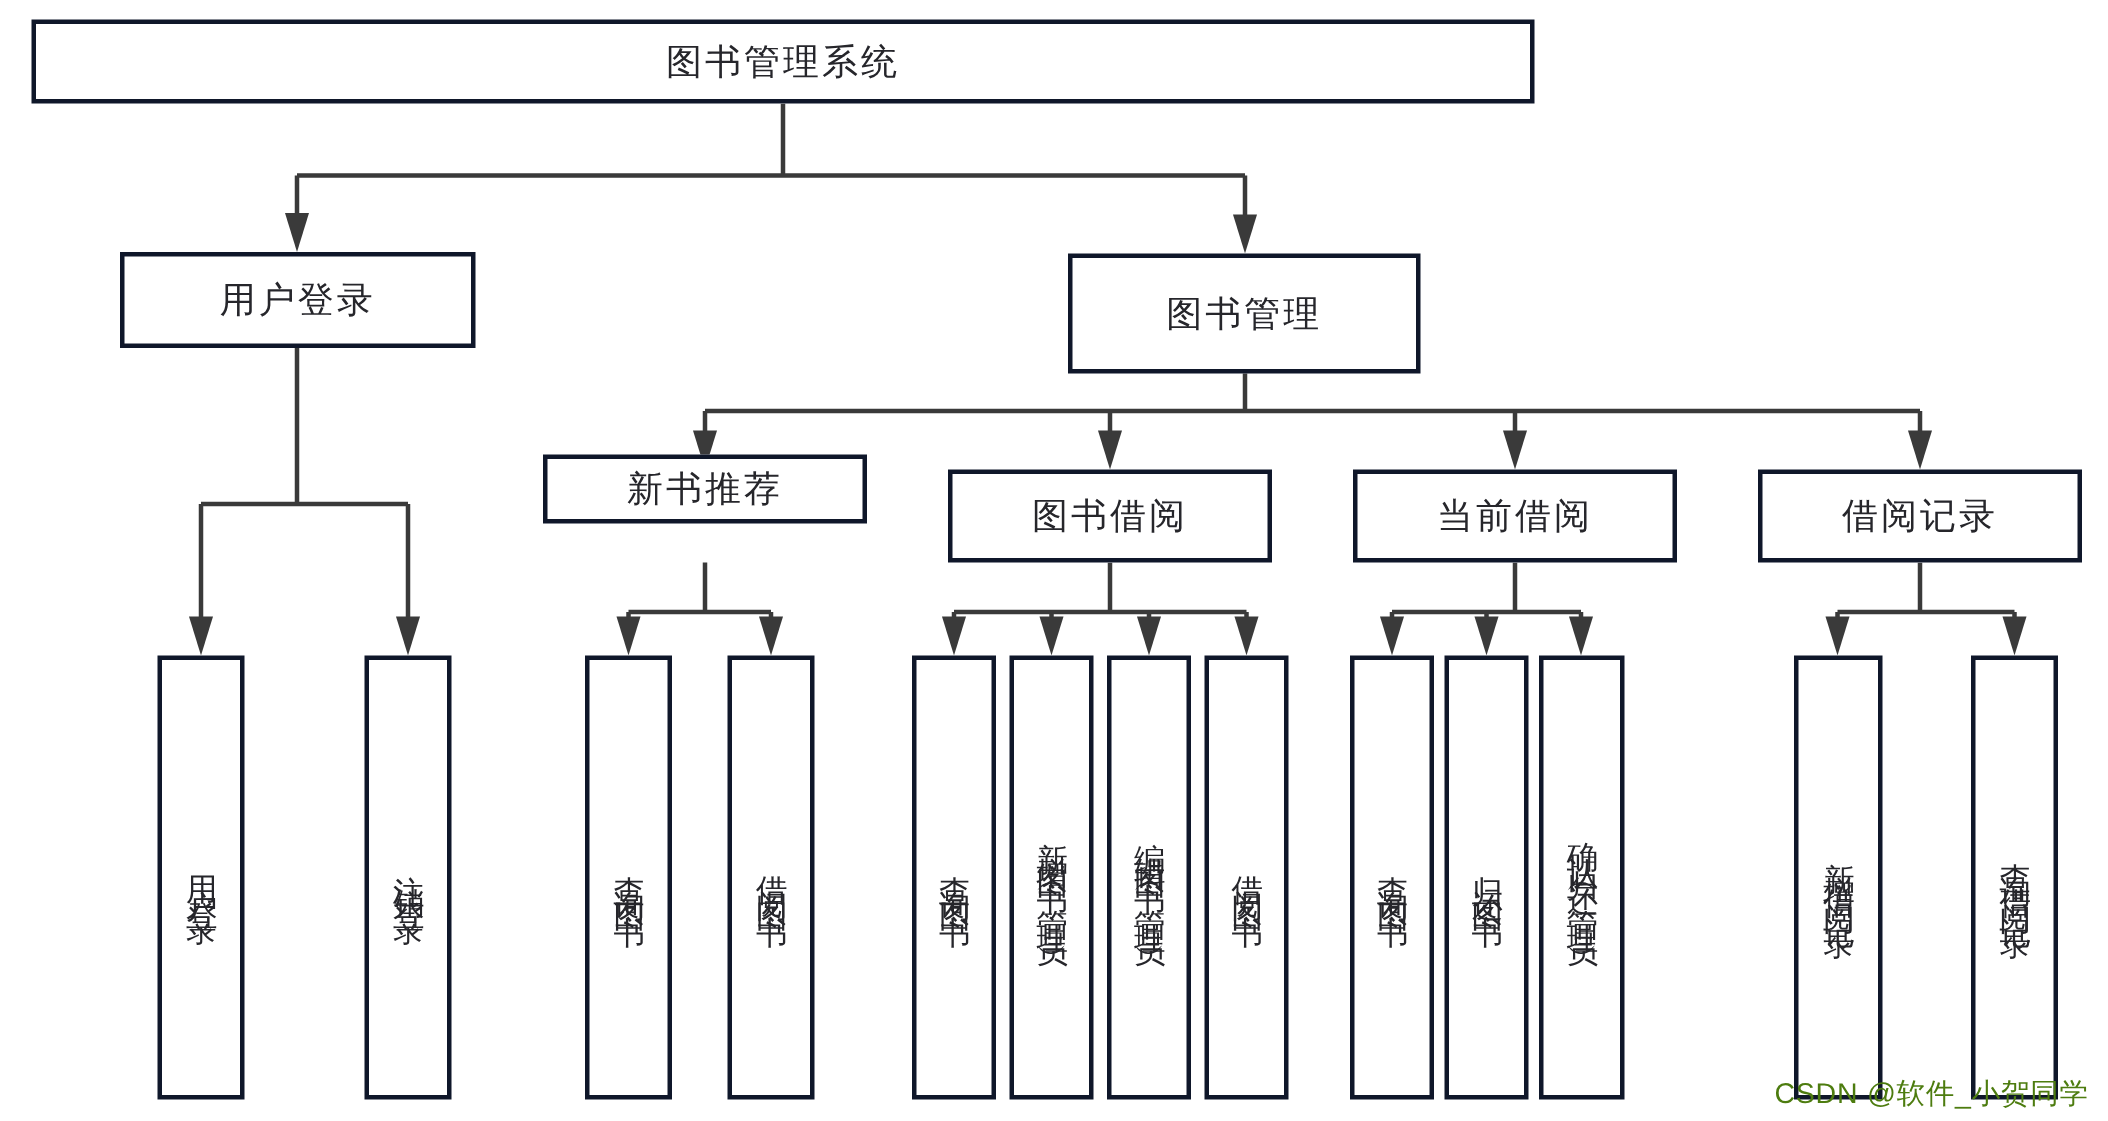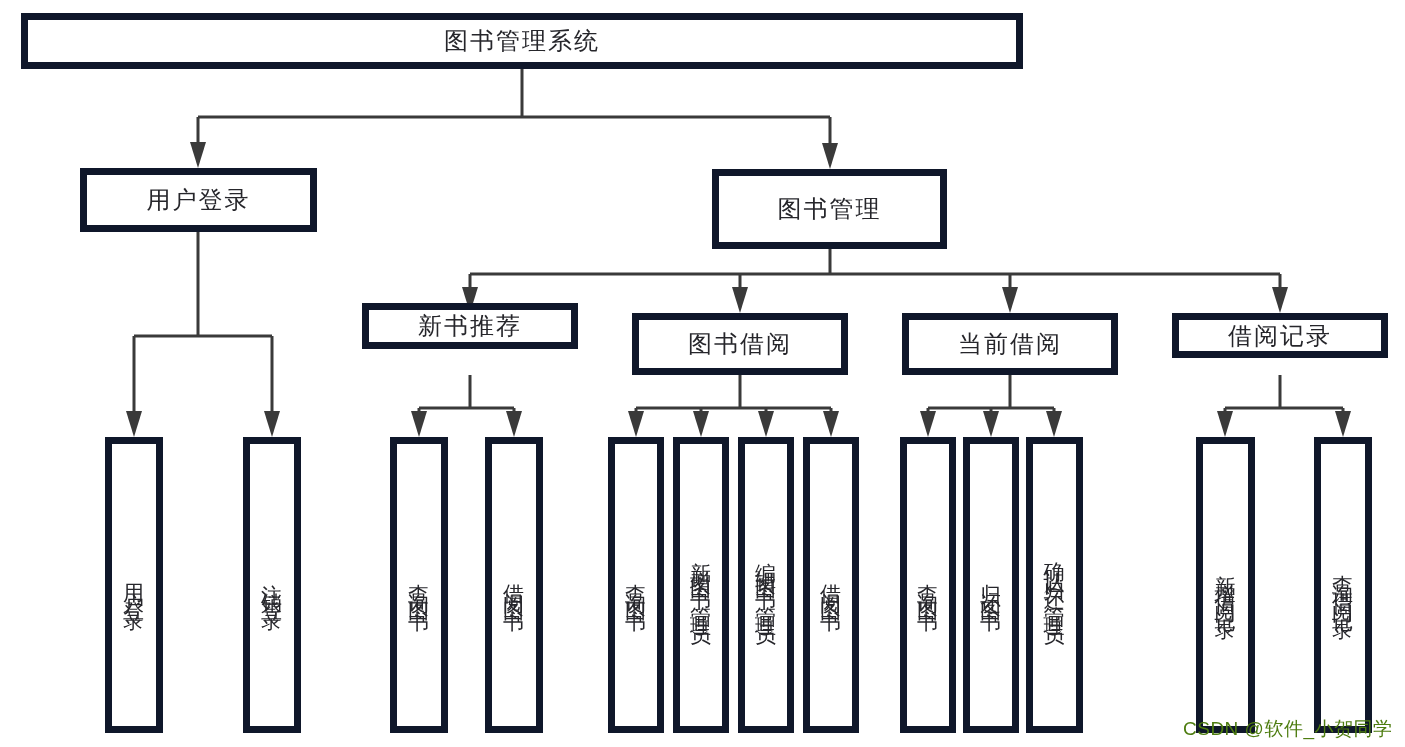--- a/index.html
+++ b/index.html
@@ -3,21 +3,21 @@
 <meta charset="utf-8">
 <style>
   html,body { margin:0; padding:0; background:#ffffff; }
   .canvas {
     position:relative; width:1405px; height:747px; background:#ffffff;
     font-family:"Liberation Sans","DejaVu Sans",sans-serif; overflow:hidden;
   }
   .connectors { position:absolute; left:0; top:0; width:1405px; height:747px; }
   .node {
     position:absolute; box-sizing:border-box; background:#ffffff;
-    border:7px solid #0f172a; color:#26262b;
+    border:3px solid #0f172a; color:#26262b;
     display:flex; align-items:center; justify-content:center;
     text-align:center;
   }
   .h-node { font-size:24px; letter-spacing:2px; white-space:nowrap; }
   .leaf {
     top:437px; height:296px;
     writing-mode:vertical-rl; text-orientation:mixed;
     font-size:21px; letter-spacing:9px; line-height:1;
   }
   .watermark {
@@ -71,21 +71,21 @@
   </svg>
 
   <div class="node h-node" style="left:21px;top:13px;width:1002px;height:56px">图书管理系统</div>
 
   <div class="node h-node" style="left:80px;top:168px;width:237px;height:64px">用户登录</div>
   <div class="node h-node" style="left:712px;top:169px;width:235px;height:80px">图书管理</div>
 
   <div class="node h-node" style="left:362px;top:303px;width:216px;height:46px">新书推荐</div>
   <div class="node h-node" style="left:632px;top:313px;width:216px;height:62px">图书借阅</div>
   <div class="node h-node" style="left:902px;top:313px;width:216px;height:62px">当前借阅</div>
-  <div class="node h-node" style="left:1172px;top:313px;width:216px;height:45px">借阅记录</div>
+  <div class="node h-node" style="left:1172px;top:313px;width:216px;height:62px">借阅记录</div>
 
   <div class="node leaf" style="left:105px;width:58px">用户登录</div>
   <div class="node leaf" style="left:243px;width:58px">注销登录</div>
 
   <div class="node leaf" style="left:390px;width:58px">查询图书</div>
   <div class="node leaf" style="left:485px;width:58px">借阅图书</div>
 
   <div class="node leaf" style="left:608px;width:56px">查询图书</div>
   <div class="node leaf" style="left:673px;width:56px">新增图书（管理员）</div>
   <div class="node leaf" style="left:738px;width:56px">编辑图书（管理员）</div>

